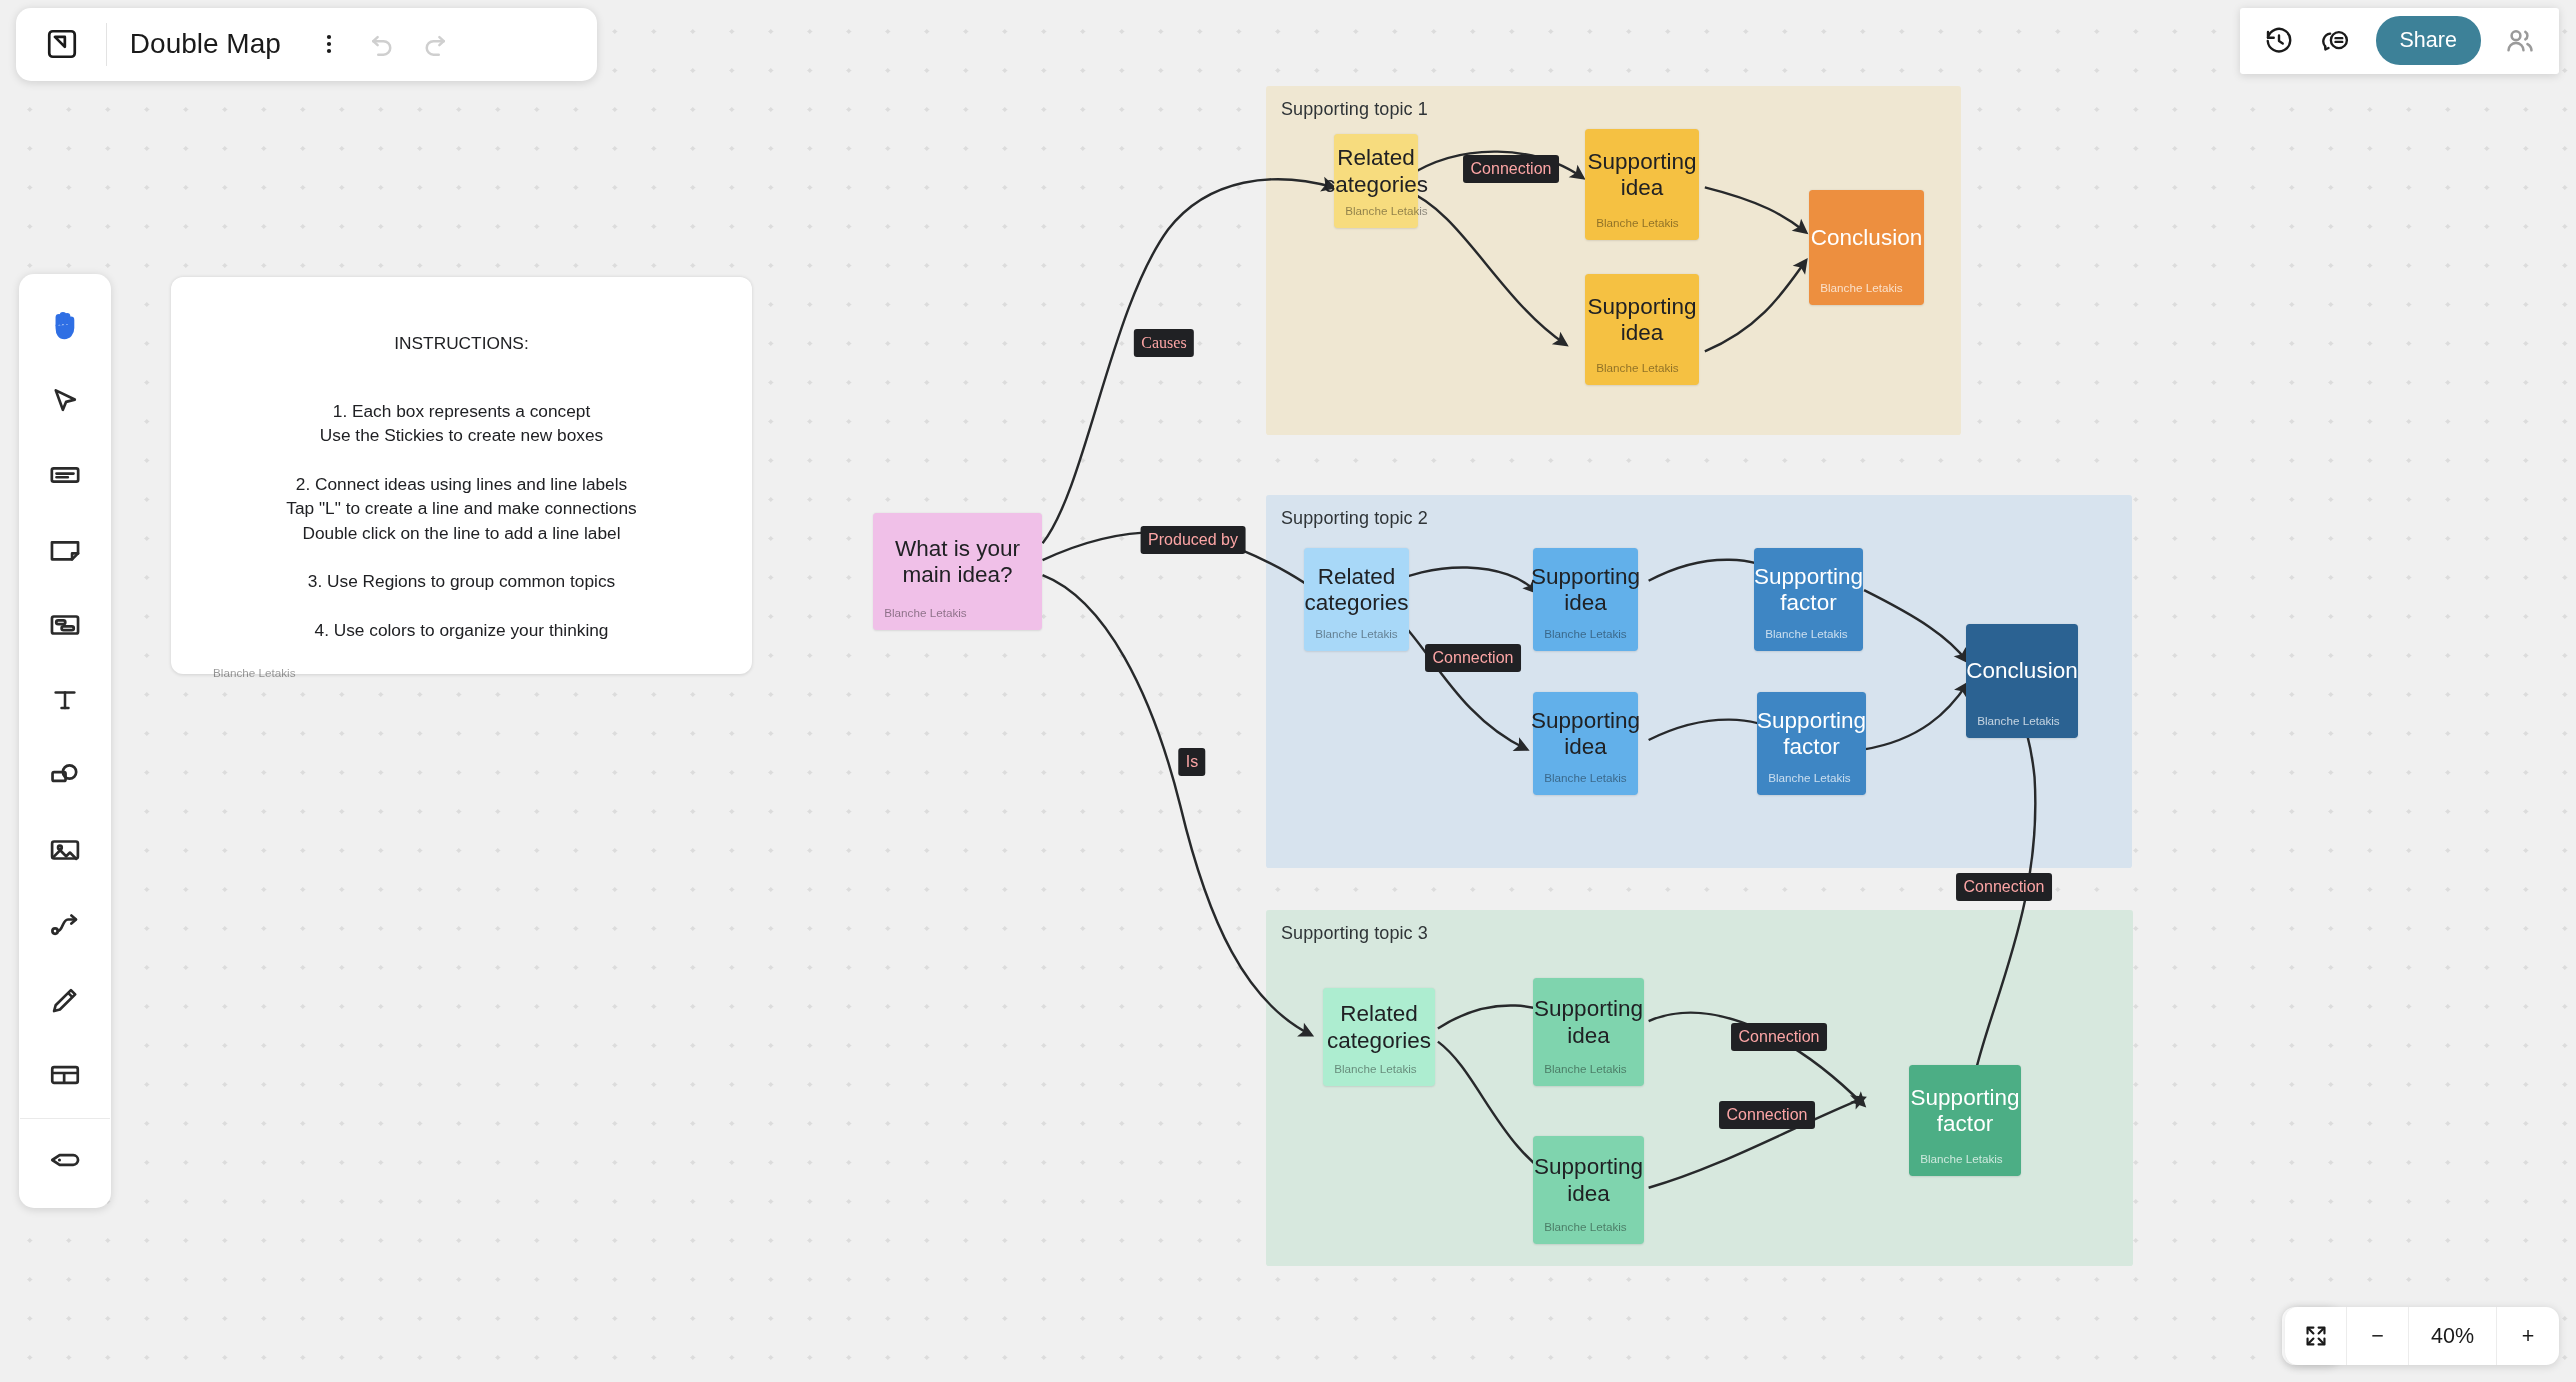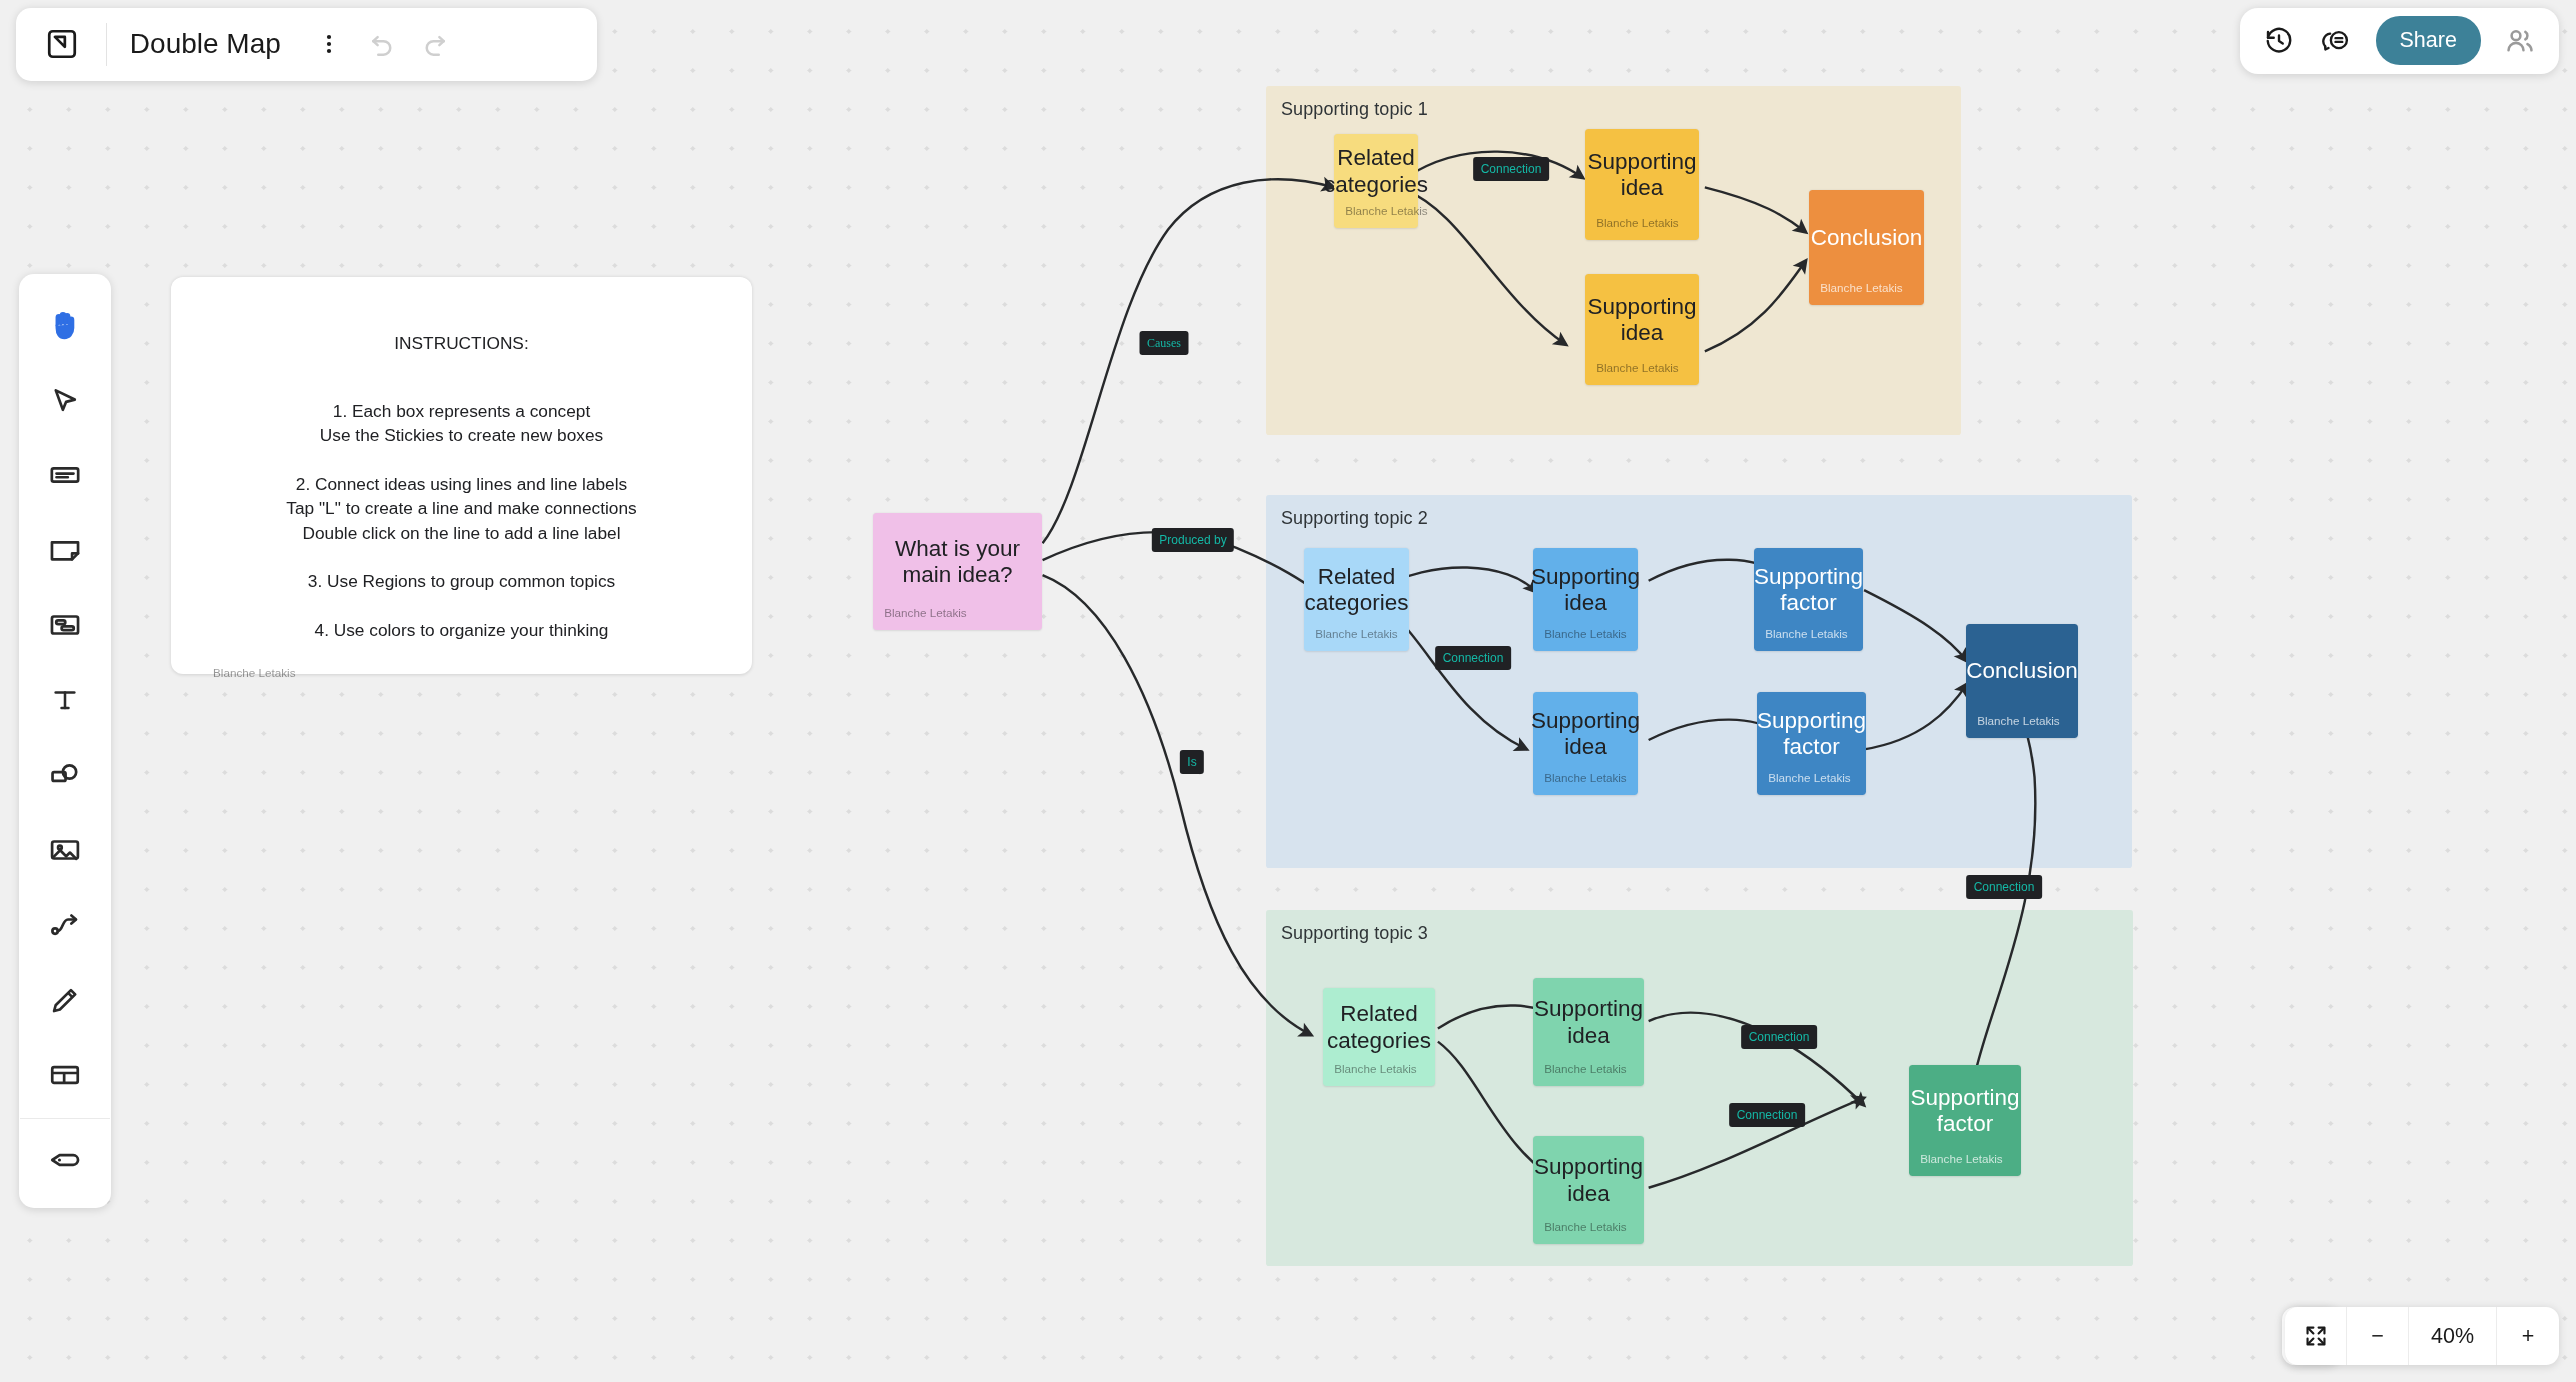--- a/index.html
+++ b/index.html
@@ -88,22 +88,22 @@
   .doc-para { margin-bottom: 24px; }
   .doc-author {
     font-size: 11.7px; color: rgba(0,0,0,.40);
     padding: 0 0 22.5px 42px;
   }
 
   
   .edge-label {
     position: absolute;
     background: #202124;
-    color: #14b8a6;
-    font-size: 12px;
+    color: #fca5a5;
+    font-size: 16px;
     line-height: 1;
     padding: 5.6px 7.5px 6.6px;
     border-radius: 3px;
     white-space: nowrap;
     transform: translate(-50%, -50%);
   }
 
   
   #titlebar {
     position: absolute; left: 16px; top: 7.5px;
@@ -124,21 +124,21 @@
     border-radius: 50%;
     cursor: pointer;
   }
   .tb-btn.first { margin-left: 20.6px; }
 
   
   #topright {
     position: absolute; right: 17px; top: 7.5px;
     height: 66px;
     background: #fff;
-    border-radius: 18px;
+    border-radius: 3px;
     box-shadow: 0 1.9px 8.4px rgba(0,0,0,.13);
     display: flex; align-items: center;
     padding: 0 13px;
     gap: 5.6px;
     z-index: 30;
   }
   .tr-btn {
     width: 52px; height: 49px;
     display: flex; align-items: center; justify-content: center;
     border-radius: 9.4px; cursor: pointer;

